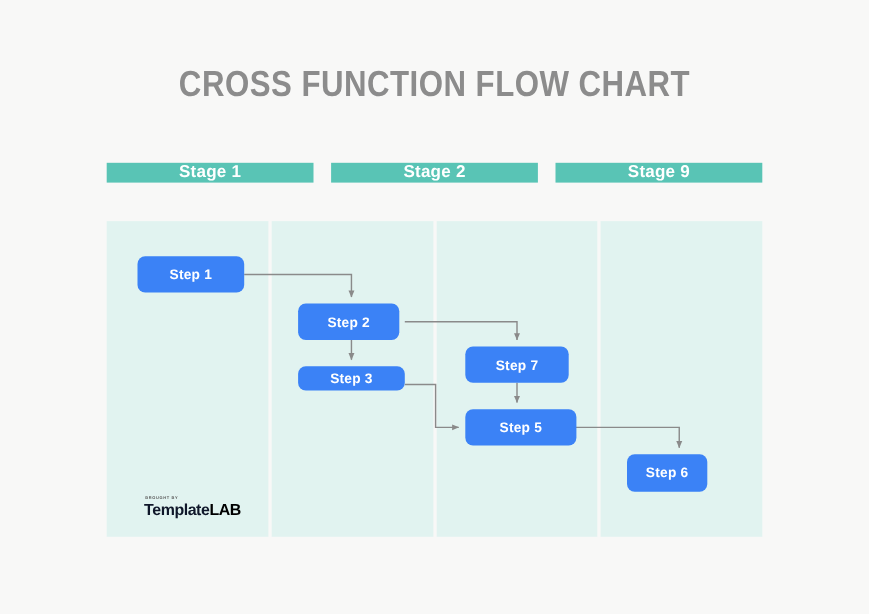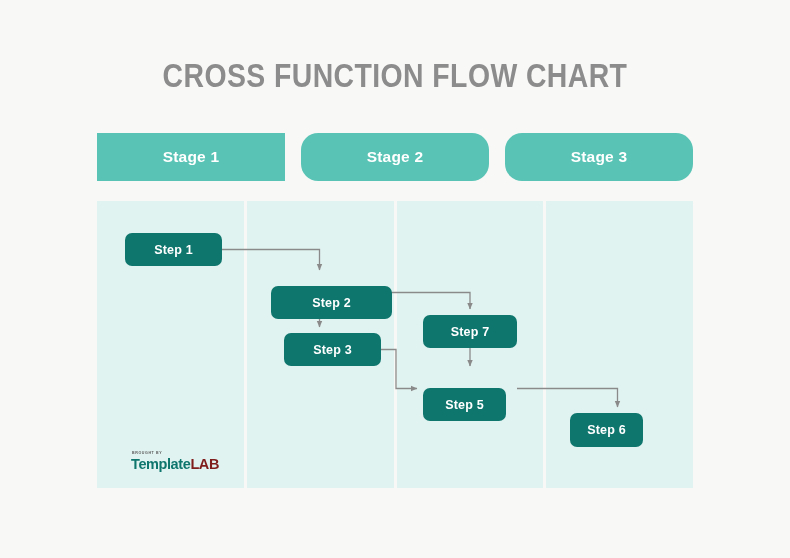--- a/index.html
+++ b/index.html
@@ -41,35 +41,35 @@
     height: 355px;
   }
 
   #header-row {
     position: absolute;
     left: 0;
     top: 0;
     width: 596px;
     height: 48px;
     display: flex;
+    align-items: center;
   }
   .stage-head {
     flex: 1 1 0;
     background: #59c4b5;
     color: #ffffff;
     font-size: 15.5px;
     font-weight: bold;
     display: flex;
     align-items: center;
     justify-content: center;
     letter-spacing: 0.2px;
   }
   .stage-head + .stage-head {
     margin-left: 16px;
-    border-radius: 17px;
   }
 
   #body-row {
     position: absolute;
     left: 0;
     top: 68px;
     width: 596px;
     height: 287px;
     display: flex;
   }
@@ -87,21 +87,21 @@
     left: 0;
     top: 0;
     width: 596px;
     height: 355px;
     pointer-events: none;
   }
 
   
   .step-box {
     position: absolute;
-    background: #0f766e;
+    background: #3b82f6;
     border-radius: 7px;
     color: #ffffff;
     font-size: 12.5px;
     font-weight: bold;
     display: flex;
     align-items: center;
     justify-content: center;
     letter-spacing: 0.2px;
   }
 
@@ -122,39 +122,39 @@
     margin-left: 1px;
     margin-bottom: 1px;
     white-space: nowrap;
   }
   #logo-wordmark {
     font-size: 14.5px;
     font-weight: bold;
     letter-spacing: -0.4px;
     white-space: nowrap;
   }
-  #logo-template { color: #0f766e; }
-  #logo-lab { color: #7f1d1d; }
+  #logo-template { color: #0f172a; }
+  #logo-lab { color: #000000; }
 </style>
 </head>
 <body>
 
 <div id="page-title">CROSS FUNCTION FLOW CHART</div>
 
 <div id="chart">
 
   <div id="header-row">
     <div class="stage-head">
       <span>Stage 1</span>
     </div>
     <div class="stage-head">
       <span>Stage 2</span>
     </div>
     <div class="stage-head">
-      <span>Stage 3</span>
+      <span>Stage 9</span>
     </div>
   </div>
 
   <div id="body-row">
     <div class="stage-lane"></div>
     <div class="stage-lane"></div>
     <div class="stage-lane"></div>
     <div class="stage-lane"></div>
   </div>
 
@@ -176,30 +176,30 @@
 
       <path d="M373,215 L373,233" marker-end="url(#arrow)"></path>
 
       <path d="M420,255.5 L520.5,255.5 L520.5,274" marker-end="url(#arrow)"></path>
     </g>
   </svg>
 
   <div class="step-box" style="left:28px;  top:100px; width:97px; height:33px;">
     <span>Step 1</span>
   </div>
-  <div class="step-box" style="left:174px; top:143px; width:121px; height:33px;margin-top:10px;">
+  <div class="step-box" style="left:174px; top:143px; width:92px; height:33px;">
     <span>Step 2</span>
   </div>
-  <div class="step-box" style="left:174px; top:200px; width:97px; height:33px;margin-left:13px;">
+  <div class="step-box" style="left:174px; top:200px; width:97px; height:22px;">
     <span>Step 3</span>
   </div>
   <div class="step-box" style="left:326px; top:182px; width:94px; height:33px;">
     <span>Step 7</span>
   </div>
-  <div class="step-box" style="left:326px; top:239px; width:83px; height:33px;margin-top:16px;">
+  <div class="step-box" style="left:326px; top:239px; width:101px; height:33px;">
     <span>Step 5</span>
   </div>
   <div class="step-box" style="left:473px; top:280px; width:73px; height:34px;">
     <span>Step 6</span>
   </div>
 
 </div>
 
 <div id="logo">
   <div id="logo-kicker">BROUGHT BY</div>

